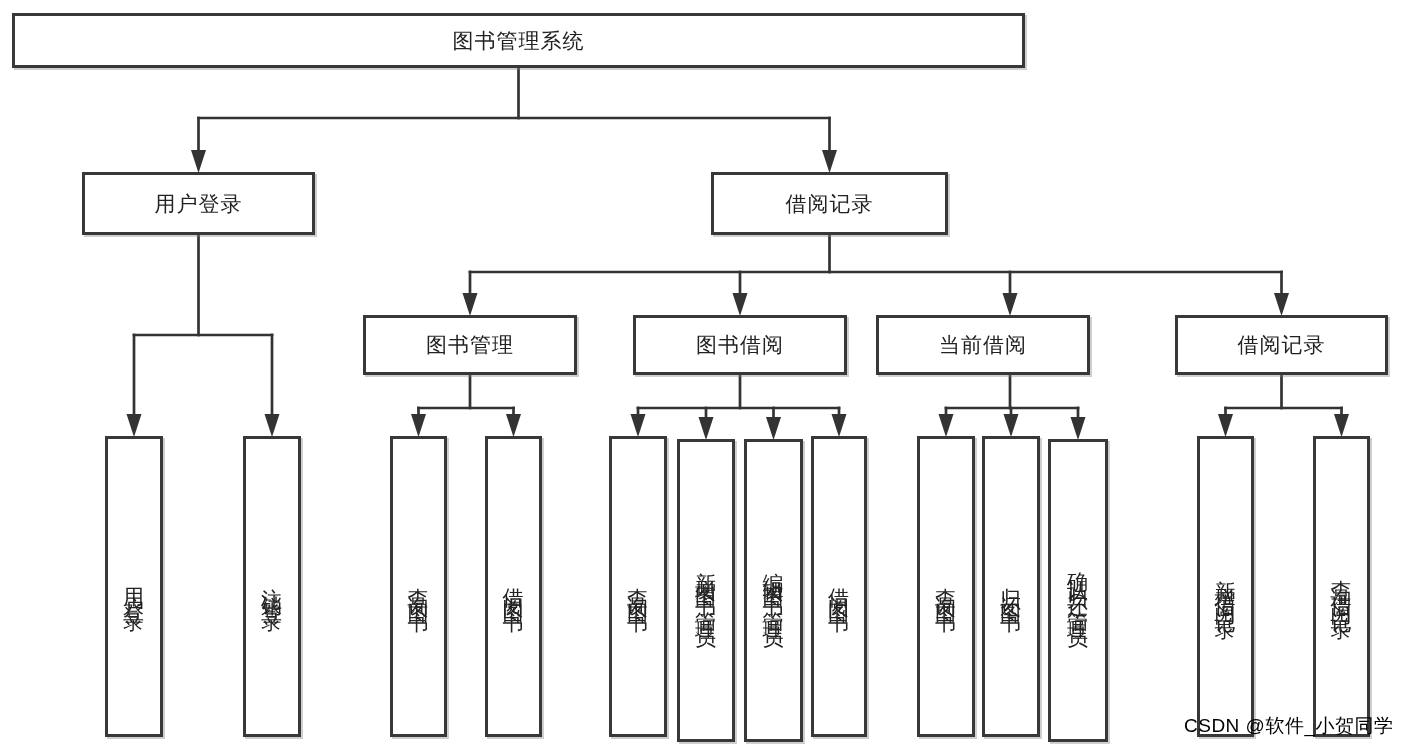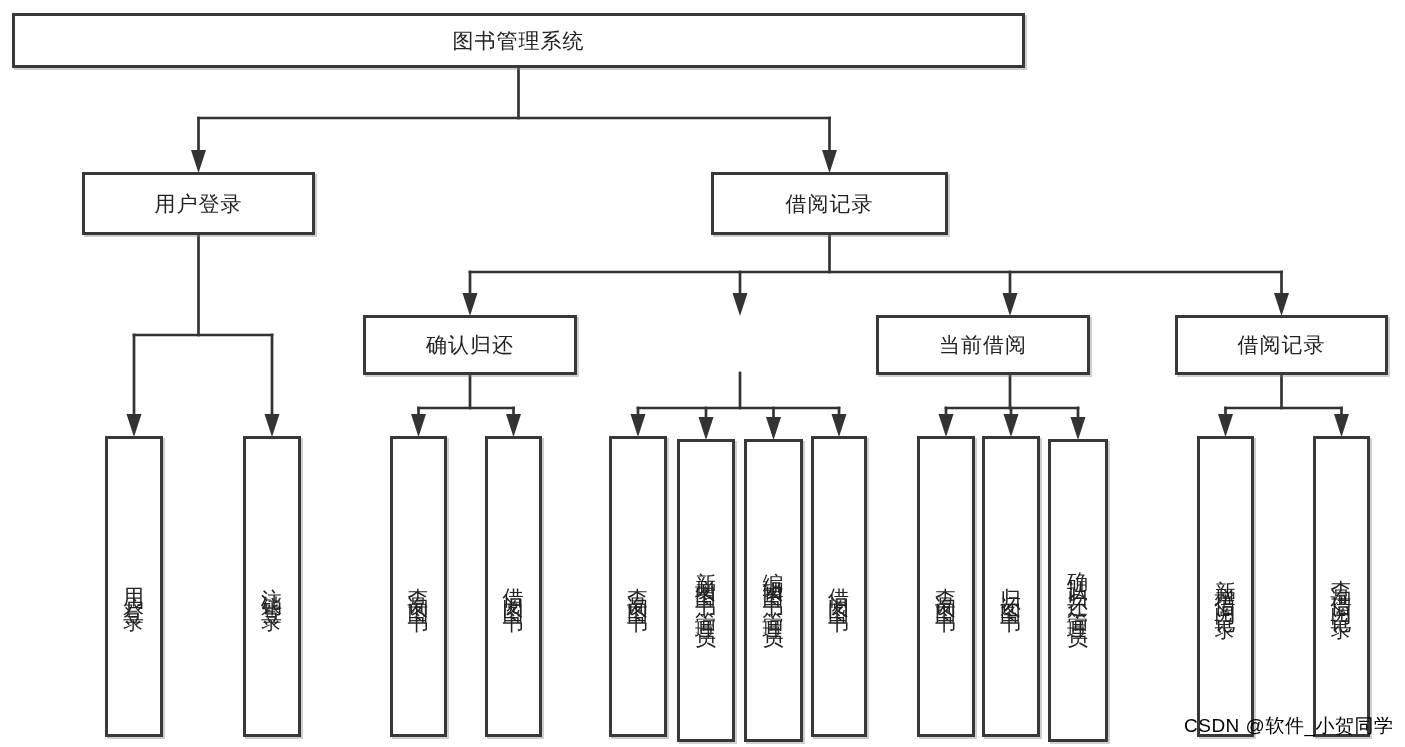--- a/index.html
+++ b/index.html
@@ -110,21 +110,24 @@
   <div class="node" style="left: 12px; top: 13px; width: 1013px; height: 55px;">
       <span class="label">图书管理系统</span>
     </div>
     <div class="node" style="left: 82px; top: 172px; width: 233px; height: 63px;">
       <span class="label">用户登录</span>
     </div>
     <div class="node" style="left: 711px; top: 172px; width: 237px; height: 63px;">
       <span class="label">借阅记录</span>
     </div>
     <div class="node" style="left: 363px; top: 315px; width: 214px; height: 60px;">
-      <span class="label">确认归还</span>
+      <span class="label">图书管理</span>
+    </div>
+    <div class="node" style="left: 633px; top: 315px; width: 214px; height: 60px;">
+      <span class="label">图书借阅</span>
     </div>
     <div class="node" style="left: 876px; top: 315px; width: 214px; height: 60px;">
       <span class="label">当前借阅</span>
     </div>
     <div class="node" style="left: 1175px; top: 315px; width: 213px; height: 60px;">
       <span class="label">借阅记录</span>
     </div>
     <div class="node vert" style="left: 105px; top: 436px; width: 58px; height: 301px;">
       <span class="label">用户登录</span>
     </div>

